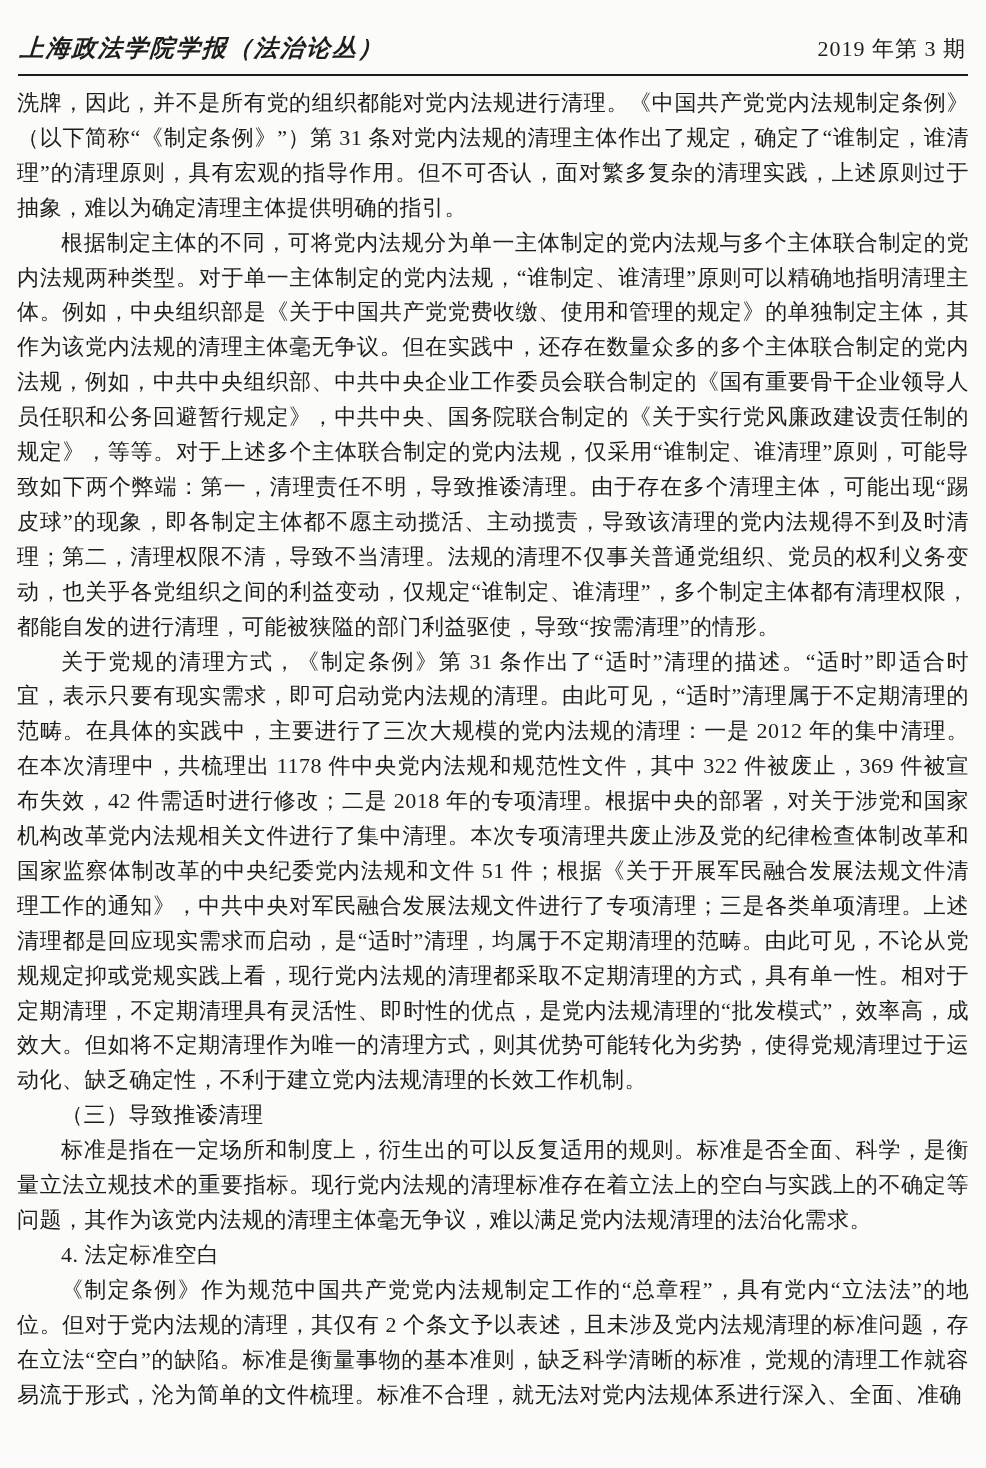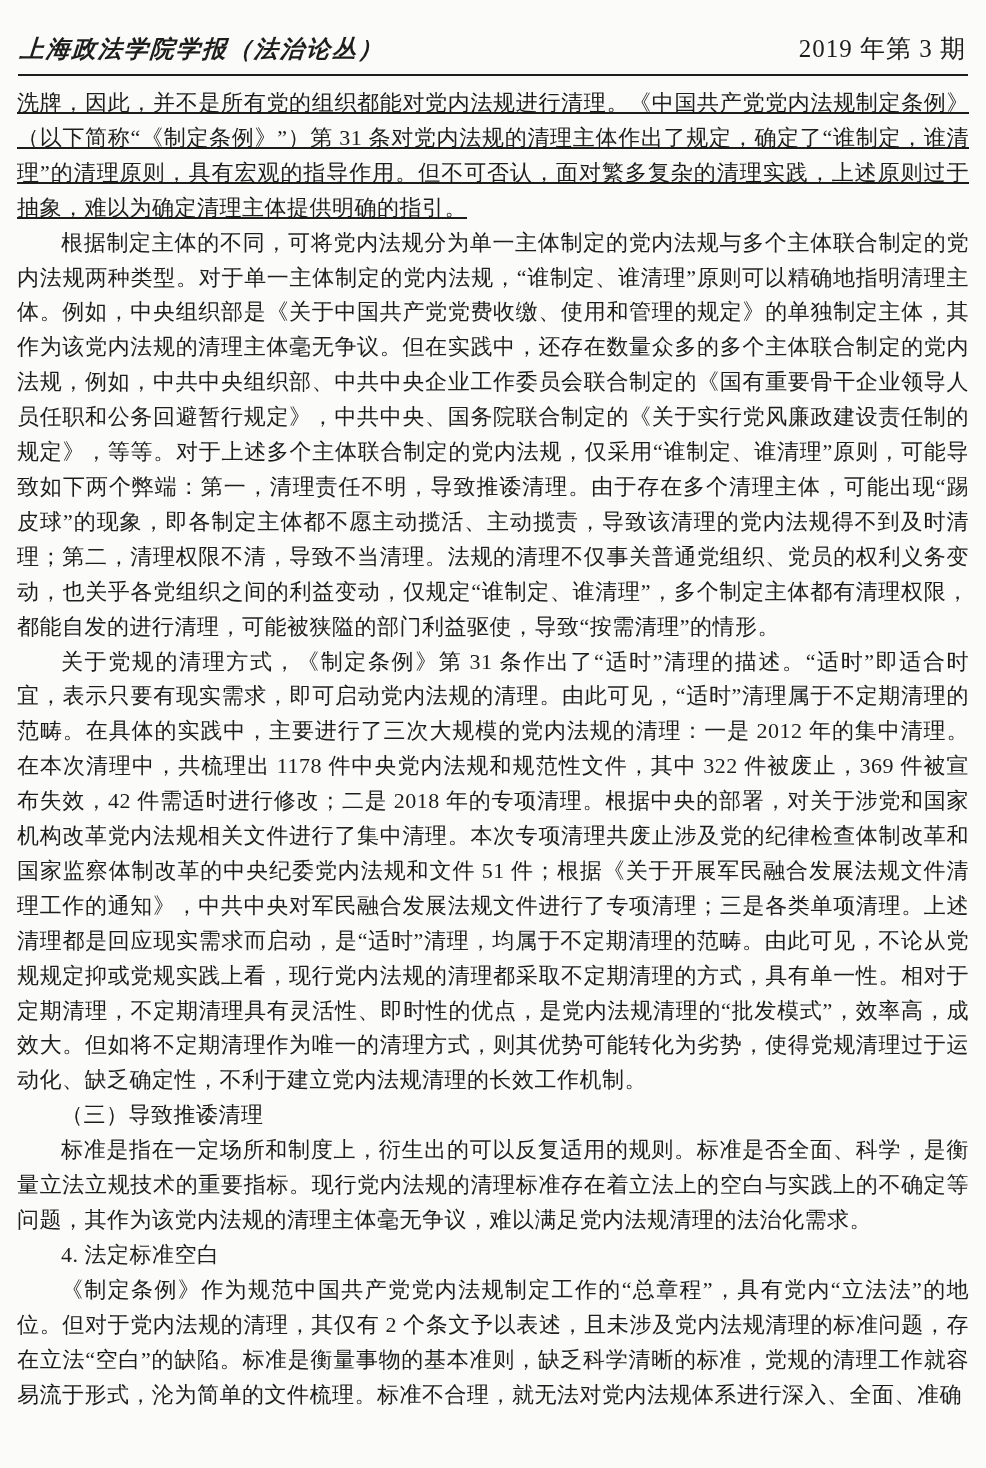--- a/index.html
+++ b/index.html
@@ -30,21 +30,21 @@
   }
   .journal-title{
     font-size:24px;
     font-weight:bold;
     font-style:italic;
     letter-spacing:2px;
     transform:skewX(-4deg);
     white-space:nowrap;
   }
   .issue-label{
-    font-size:25px;
+    font-size:22px;
     letter-spacing:1px;
     white-space:nowrap;
   }
   .header-rule{
     position:absolute;
     top:74px;left:18px;right:18px;
     height:2px;
     background:var(--rule);
   }
   .article-body{
@@ -55,21 +55,20 @@
     text-align:justify;
     text-justify:inter-character;
     letter-spacing:0.5px;
   }
   .article-body p{
     margin:0;
     text-indent:2em;
   }
   .article-body p.noindent{
     text-indent:0;
-    text-decoration:underline;
   }
   .article-body p.subheading{
     text-indent:2em;
   }
 </style>
 </head>
 <body>
 
 <div class="page">
   <header class="page-header">

